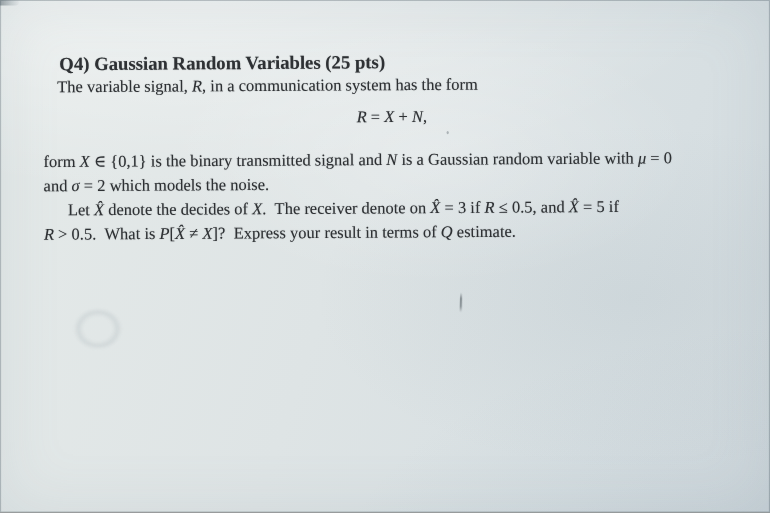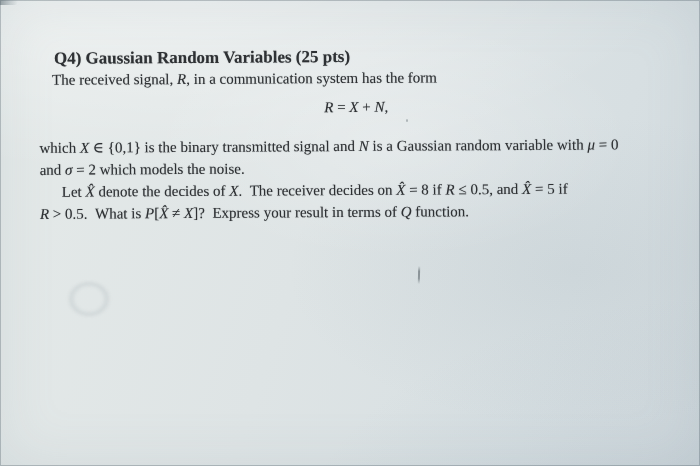--- a/index.html
+++ b/index.html
@@ -62,25 +62,25 @@
     border-radius:50%;
     filter:blur(0.3px);
   }
 </style>
 </head>
 <body>
 
 <div class="photo">
   <div class="textlayer">
     <div class="line heading">Q4) Gaussian Random Variables (25 pts)</div>
-    <div class="line intro"><span>The received signal, </span><span class="var">R</span><span>, in a communication system has the form</span></div>
+    <div class="line intro"><span>The variable signal, </span><span class="var">R</span><span>, in a communication system has the form</span></div>
     <div class="line equation"><span class="var">R</span><span> = </span><span class="var">X</span><span> + </span><span class="var">N</span><span>,</span></div>
-    <div class="line b1"><span>which </span><span class="var">X</span><span> ∈ {0,1} is the binary transmitted signal and </span><span class="var">N</span><span> is a Gaussian random variable with </span><span class="var">μ</span><span> = 0</span></div>
+    <div class="line b1"><span>form </span><span class="var">X</span><span> ∈ {0,1} is the binary transmitted signal and </span><span class="var">N</span><span> is a Gaussian random variable with </span><span class="var">μ</span><span> = 0</span></div>
     <div class="line b2"><span>and </span><span class="var">σ</span><span> = 2 which models the noise.</span></div>
-    <div class="line b3"><span>Let </span><span class="var">X̂</span><span> denote the decides of </span><span class="var">X</span><span>. The receiver decides on </span><span class="var">X̂</span><span> = 8 if </span><span class="var">R</span><span> ≤ 0.5, and </span><span class="var">X̂</span><span> = 5 if</span></div>
-    <div class="line b4"><span class="var">R</span><span> &gt; 0.5. What is </span><span class="var">P</span><span>[</span><span class="var">X̂</span><span> ≠ </span><span class="var">X</span><span>]? Express your result in terms of </span><span class="var">Q</span><span> function.</span></div>
+    <div class="line b3"><span>Let </span><span class="var">X̂</span><span> denote the decides of </span><span class="var">X</span><span>. The receiver denote on </span><span class="var">X̂</span><span> = 3 if </span><span class="var">R</span><span> ≤ 0.5, and </span><span class="var">X̂</span><span> = 5 if</span></div>
+    <div class="line b4"><span class="var">R</span><span> &gt; 0.5. What is </span><span class="var">P</span><span>[</span><span class="var">X̂</span><span> ≠ </span><span class="var">X</span><span>]? Express your result in terms of </span><span class="var">Q</span><span> estimate.</span></div>
   </div>
 
   <div class="corner-mark"></div>
   <div class="scratch"></div>
   <div class="smudge"></div>
   <div class="speck"></div>
 </div>
 
 </body></html>

